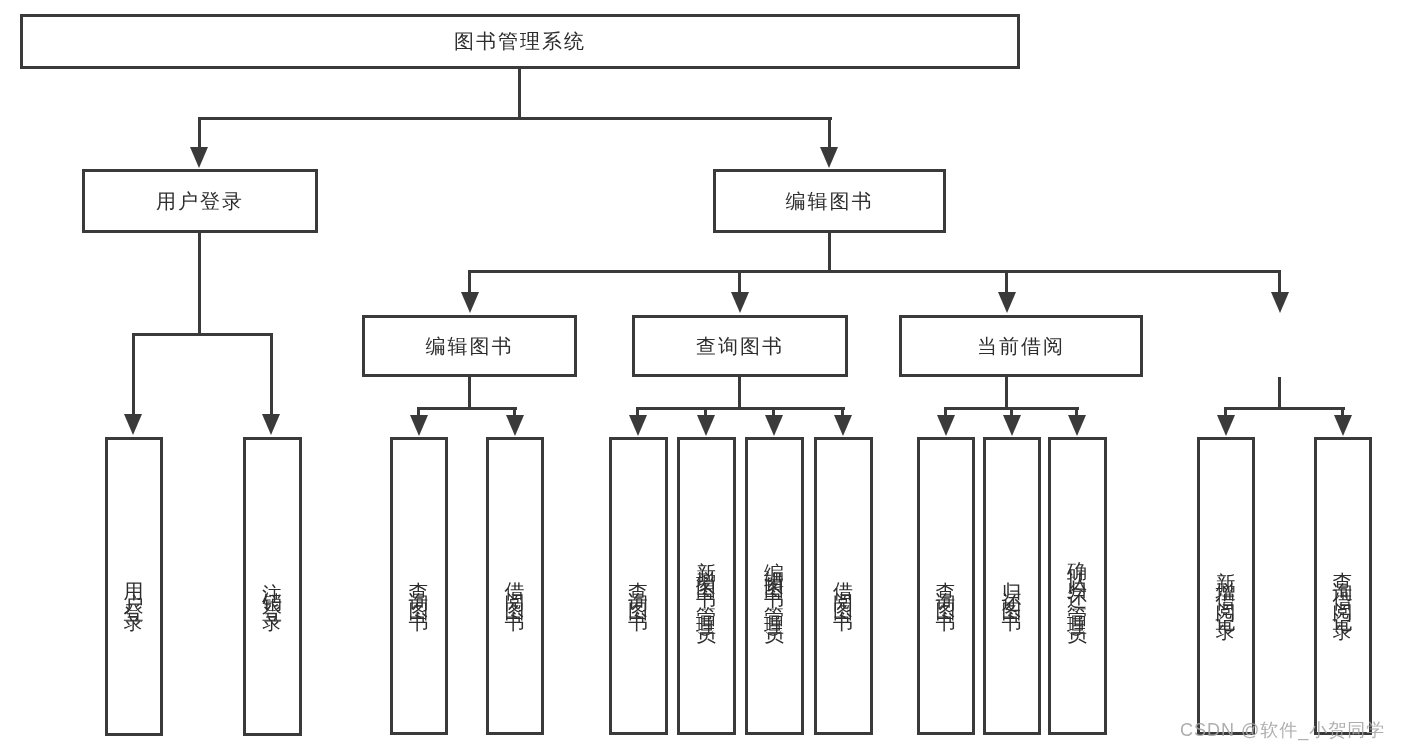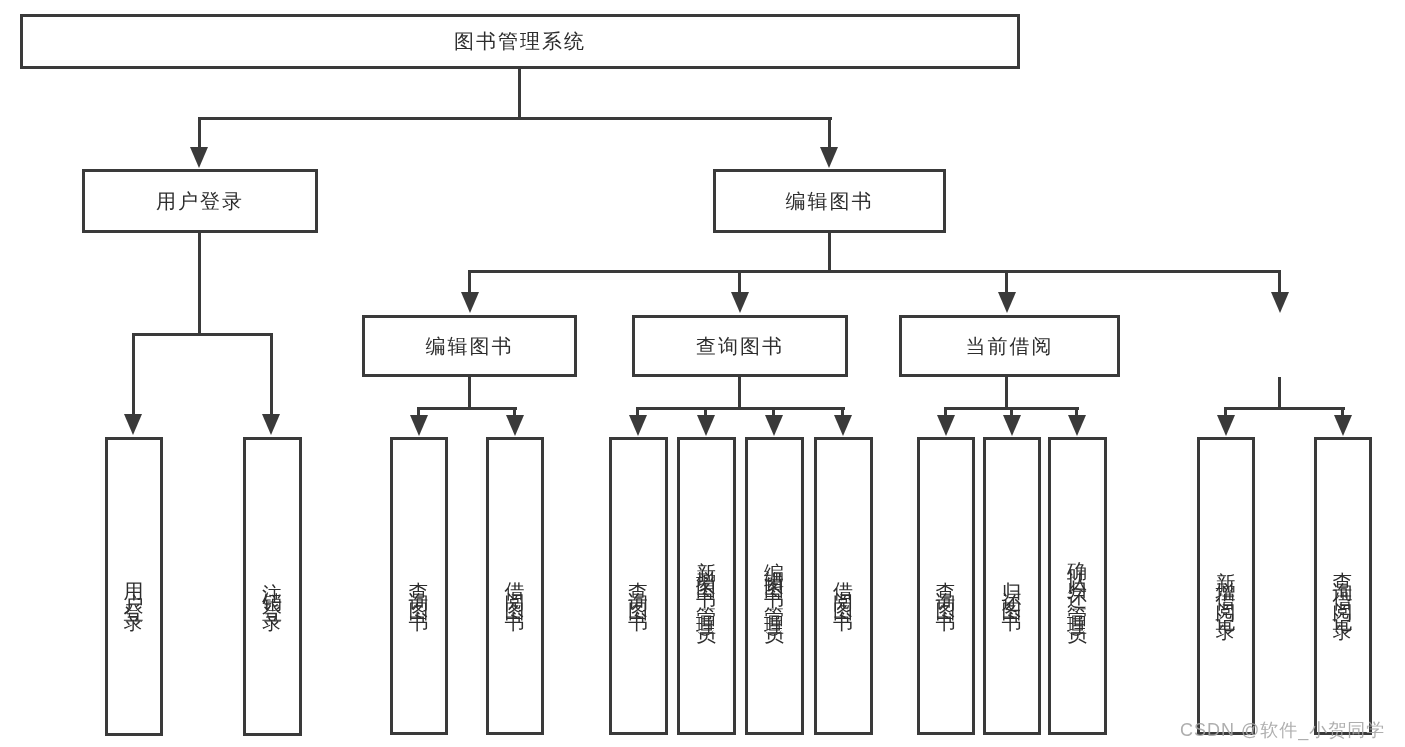--- a/index.html
+++ b/index.html
@@ -72,21 +72,21 @@
   </div>
 
   <div class="node" style="left:362px;top:315px;width:215px;height:62px">
     <span>编辑图书</span>
   </div>
 
   <div class="node" style="left:632px;top:315px;width:216px;height:62px">
     <span>查询图书</span>
   </div>
 
-  <div class="node" style="left:899px;top:315px;width:221px;height:62px">
+  <div class="node" style="left:899px;top:315px;width:244px;height:62px">
     <span>当前借阅</span>
   </div>
 
 
   <div class="node v" style="left:105px;top:437px;width:58px;height:299px">
     <span>用户登录</span>
   </div>
   <div class="node v" style="left:243px;top:437px;width:59px;height:299px">
     <span>注销登录</span>
   </div>

